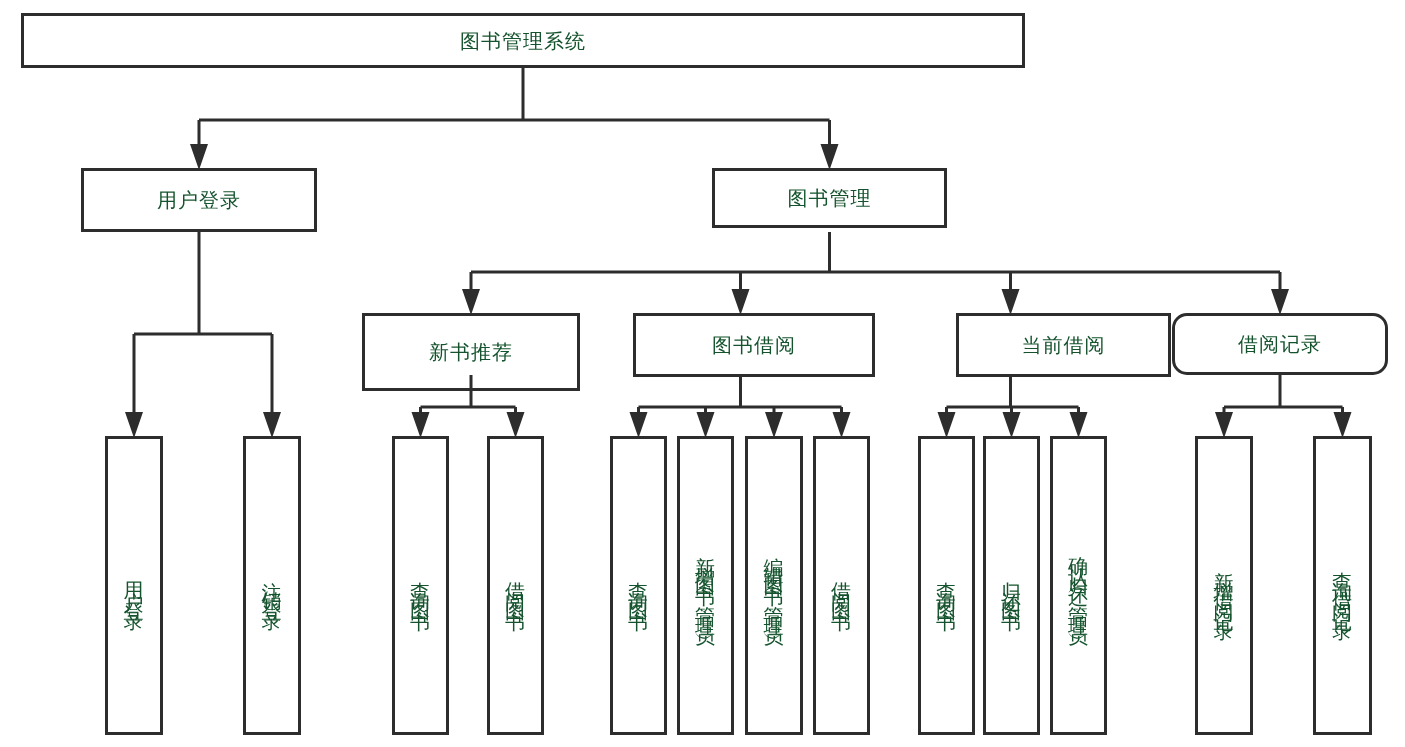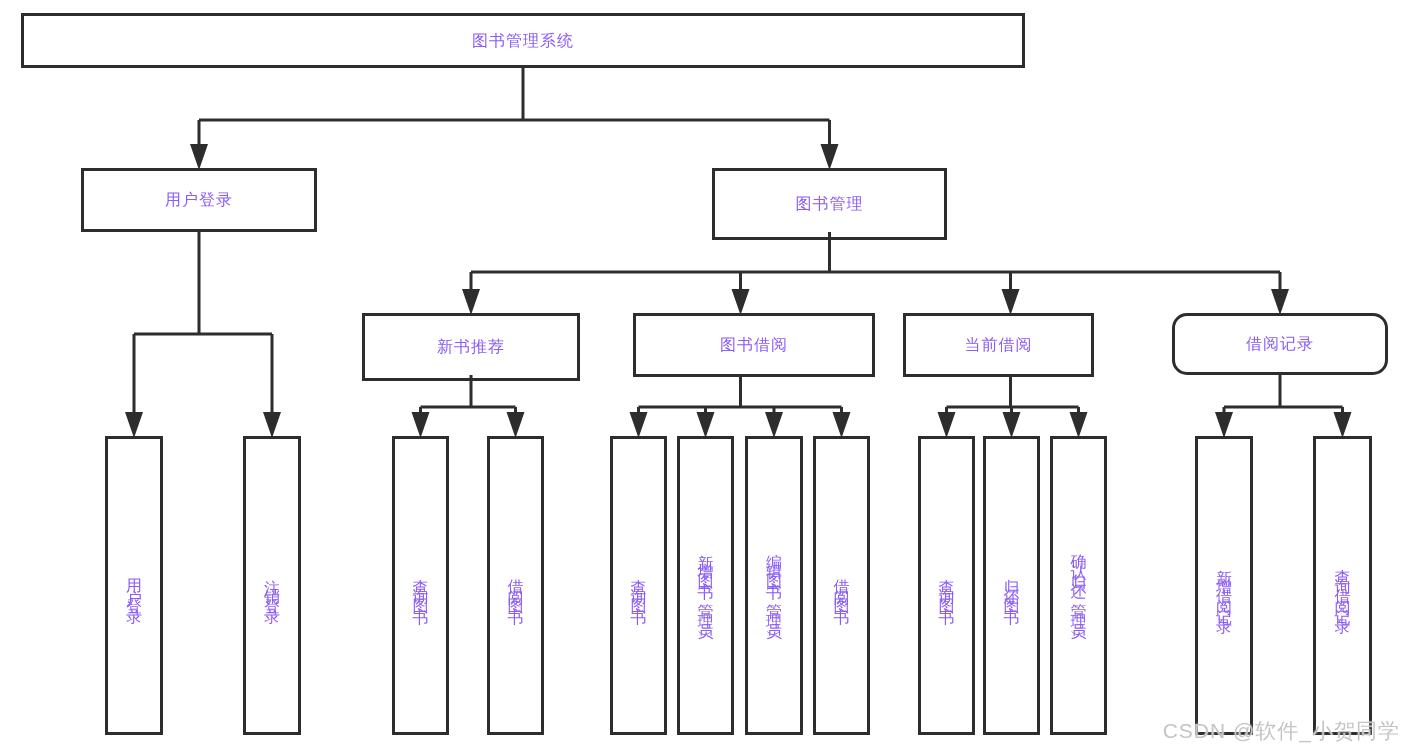--- a/index.html
+++ b/index.html
@@ -26,22 +26,22 @@
     position: absolute;
     box-sizing: border-box;
     border: 3px solid #2d2d2d;
     background: #ffffff;
     display: flex;
     align-items: center;
     justify-content: center;
     z-index: 1;
   }
   .node .label {
-    color: #8b5cf6;
-    font-size: 16px;
+    color: #14532d;
+    font-size: 20px;
     letter-spacing: 1px;
     white-space: nowrap;
     line-height: 1;
   }
   .node.vertical .label {
     writing-mode: vertical-rl;
     text-orientation: mixed;
     letter-spacing: 10px;
     white-space: normal;
   }
@@ -59,37 +59,36 @@
 </style>
 </head>
 <body>
 
 <div id="stage">
   <svg id="connectors" width="1405" height="747" viewBox="0 0 1405 747">
     <path id="edge-lines" fill="none" stroke="#2d2d2d" stroke-width="3" d="M523 68V120M199 120H829.5M199 120V150M829.5 120V150M199 232V334M134 334H272M134 334V418M272 334V418M829.5 232V272M471 272H1280M471 272V295M740.5 272V295M1010.5 272V295M1280 272V295M471 375V407M420.5 407H515.5M420.5 407V418M515.5 407V418M740.5 377V407M638.5 407H841.5M638.5 407V418M705.5 407V418M774 407V418M841.5 407V418M1010.5 377V407M946.5 407H1078.5M946.5 407V418M1011.5 407V418M1078.5 407V418M1280 375V407M1224 407H1342.5M1224 407V418M1342.5 407V418"></path>
     <path id="edge-arrows" fill="#2d2d2d" stroke="none" d="M190 144L208 144L199 170ZM820.5 144L838.5 144L829.5 170ZM125 412L143 412L134 438ZM263 412L281 412L272 438ZM462 289L480 289L471 315ZM731.5 289L749.5 289L740.5 315ZM1001.5 289L1019.5 289L1010.5 315ZM1271 289L1289 289L1280 315ZM411.5 412L429.5 412L420.5 438ZM506.5 412L524.5 412L515.5 438ZM629.5 412L647.5 412L638.5 438ZM696.5 412L714.5 412L705.5 438ZM765 412L783 412L774 438ZM832.5 412L850.5 412L841.5 438ZM937.5 412L955.5 412L946.5 438ZM1002.5 412L1020.5 412L1011.5 438ZM1069.5 412L1087.5 412L1078.5 438ZM1215 412L1233 412L1224 438ZM1333.5 412L1351.5 412L1342.5 438Z"></path>
   </svg>
 
-  <div id="watermark">CSDN @软件_小贺同学</div>
 <div class="node" style="left: 21px; top: 13px; width: 1004px; height: 55px;">
       <span class="label">图书管理系统</span>
     </div>
     <div class="node" style="left: 81px; top: 168px; width: 236px; height: 64px;">
       <span class="label">用户登录</span>
     </div>
-    <div class="node" style="left: 712px; top: 168px; width: 235px; height: 72px;">
+    <div class="node" style="left: 712px; top: 168px; width: 235px; height: 60px;">
       <span class="label">图书管理</span>
     </div>
-    <div class="node" style="left: 362px; top: 313px; width: 218px; height: 68px;">
+    <div class="node" style="left: 362px; top: 313px; width: 218px; height: 78px;">
       <span class="label">新书推荐</span>
     </div>
     <div class="node" style="left: 633px; top: 313px; width: 242px; height: 64px;">
       <span class="label">图书借阅</span>
     </div>
-    <div class="node" style="left: 903px; top: 313px; width: 191px; height: 64px;">
+    <div class="node" style="left: 956px; top: 313px; width: 215px; height: 64px;">
       <span class="label">当前借阅</span>
     </div>
     <div class="node" style="left: 1172px; top: 313px; width: 216px; height: 62px; border-radius: 15px;">
       <span class="label">借阅记录</span>
     </div>
     <div class="node vertical" style="left: 105px; top: 436px; width: 58px; height: 299px;">
       <span class="label">用户登录</span>
     </div>
     <div class="node vertical" style="left: 243px; top: 436px; width: 58px; height: 299px;">
       <span class="label">注销登录</span>

